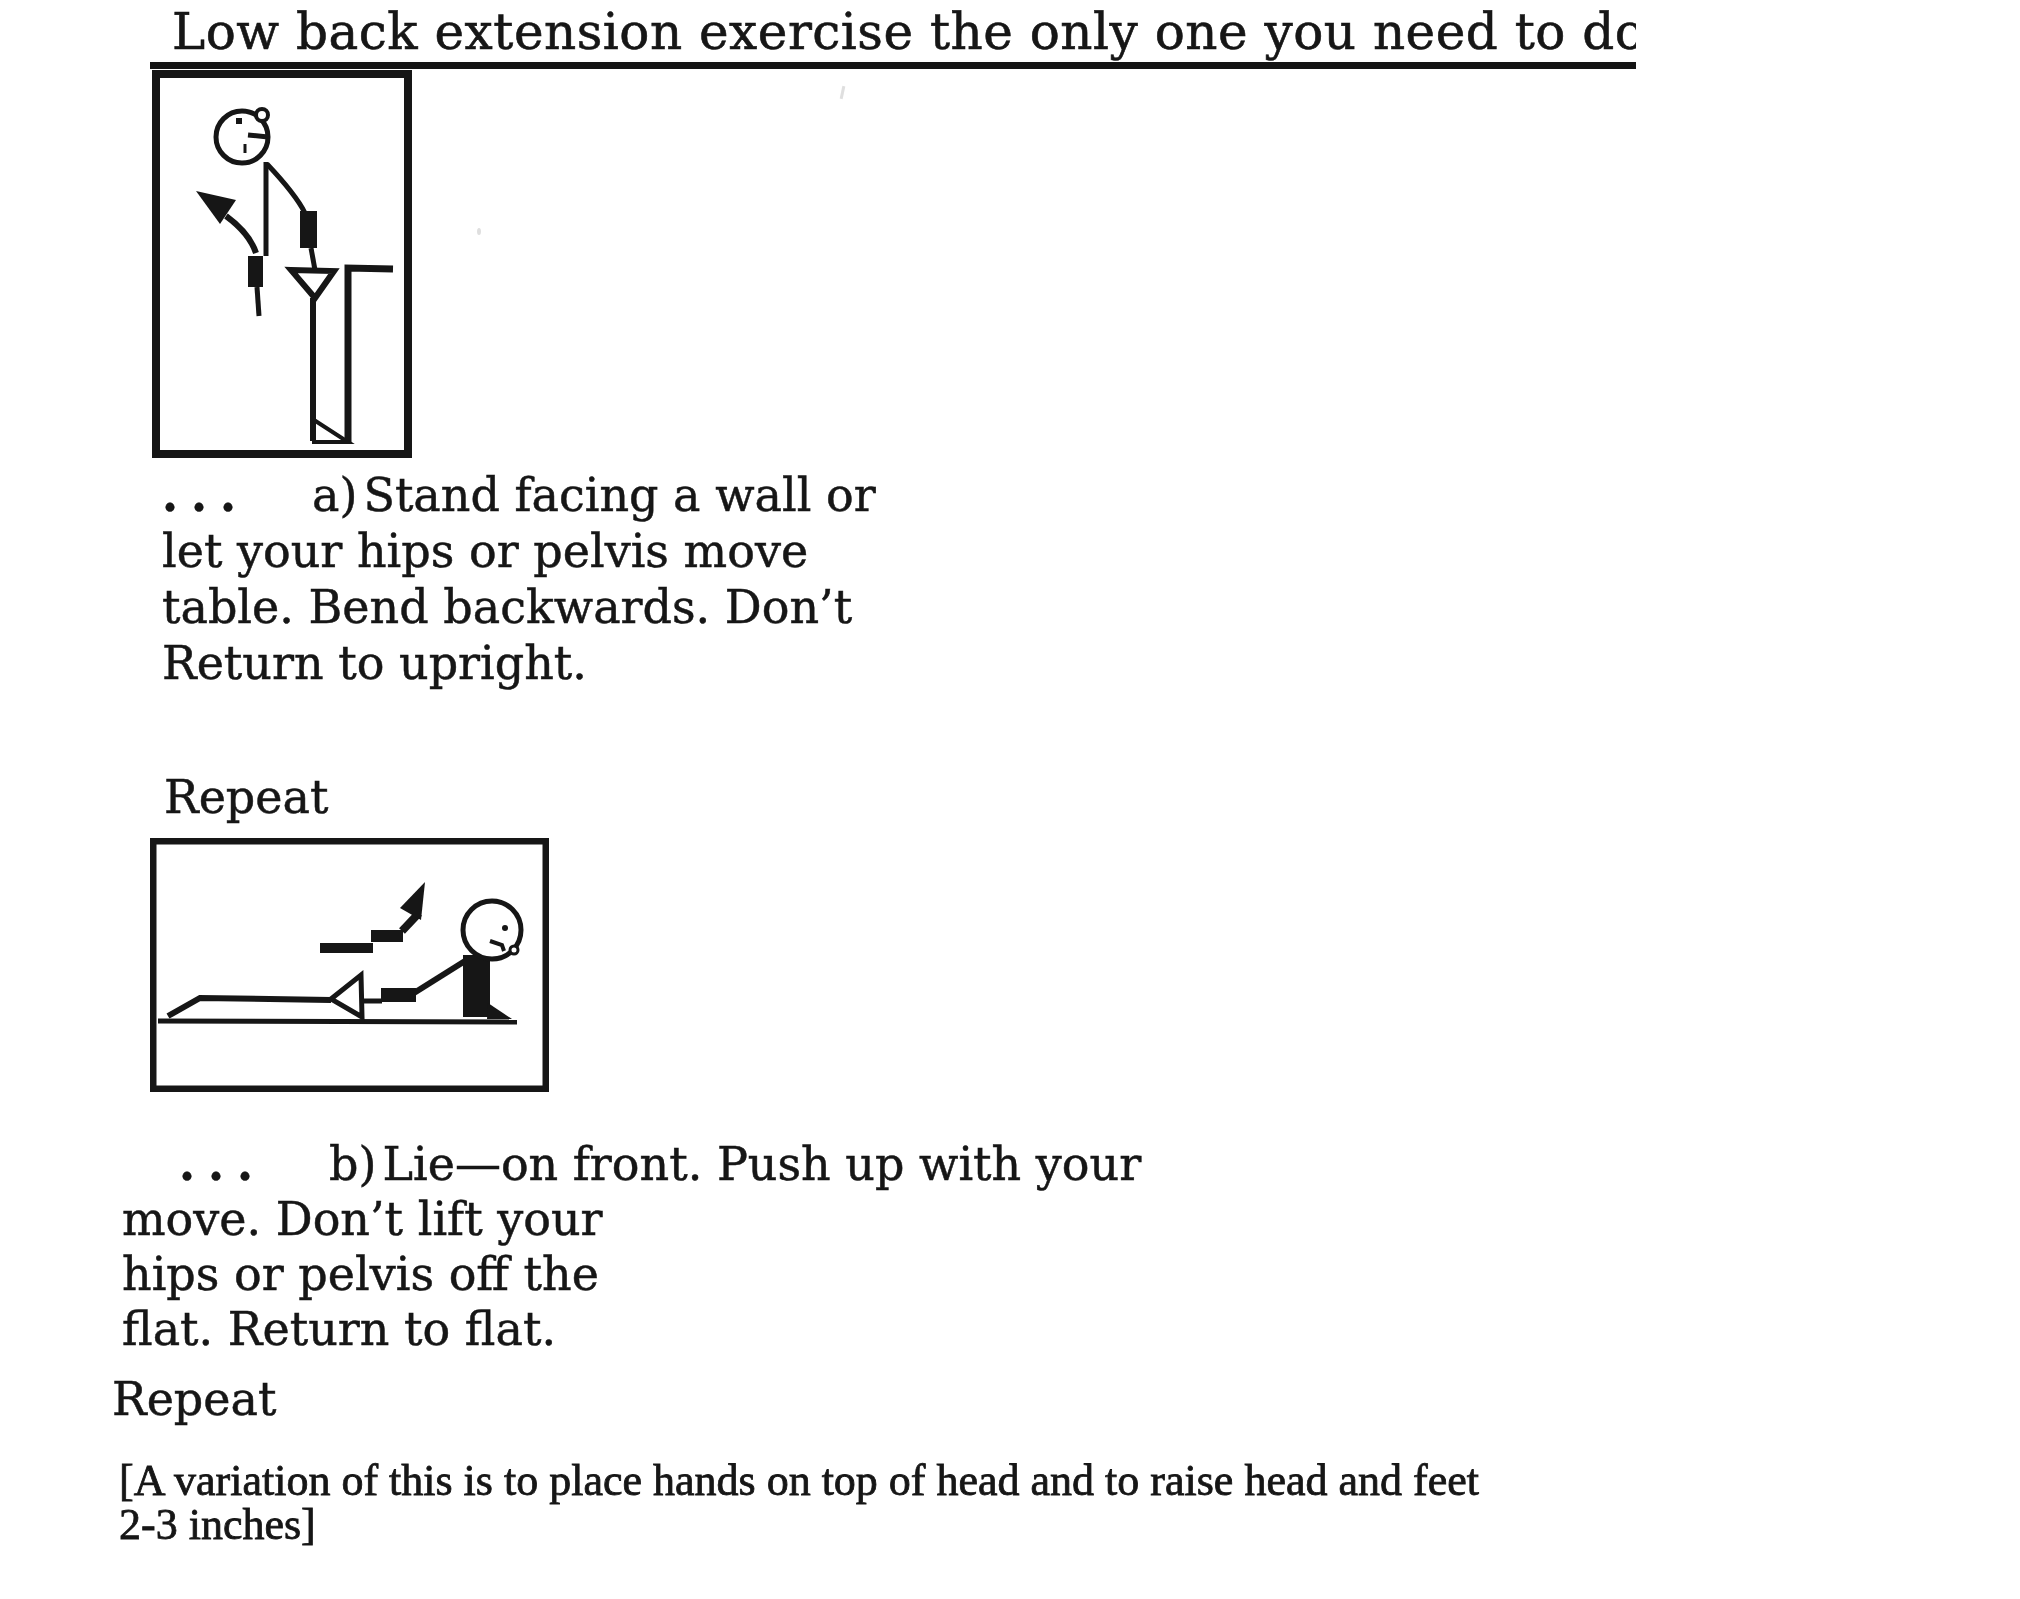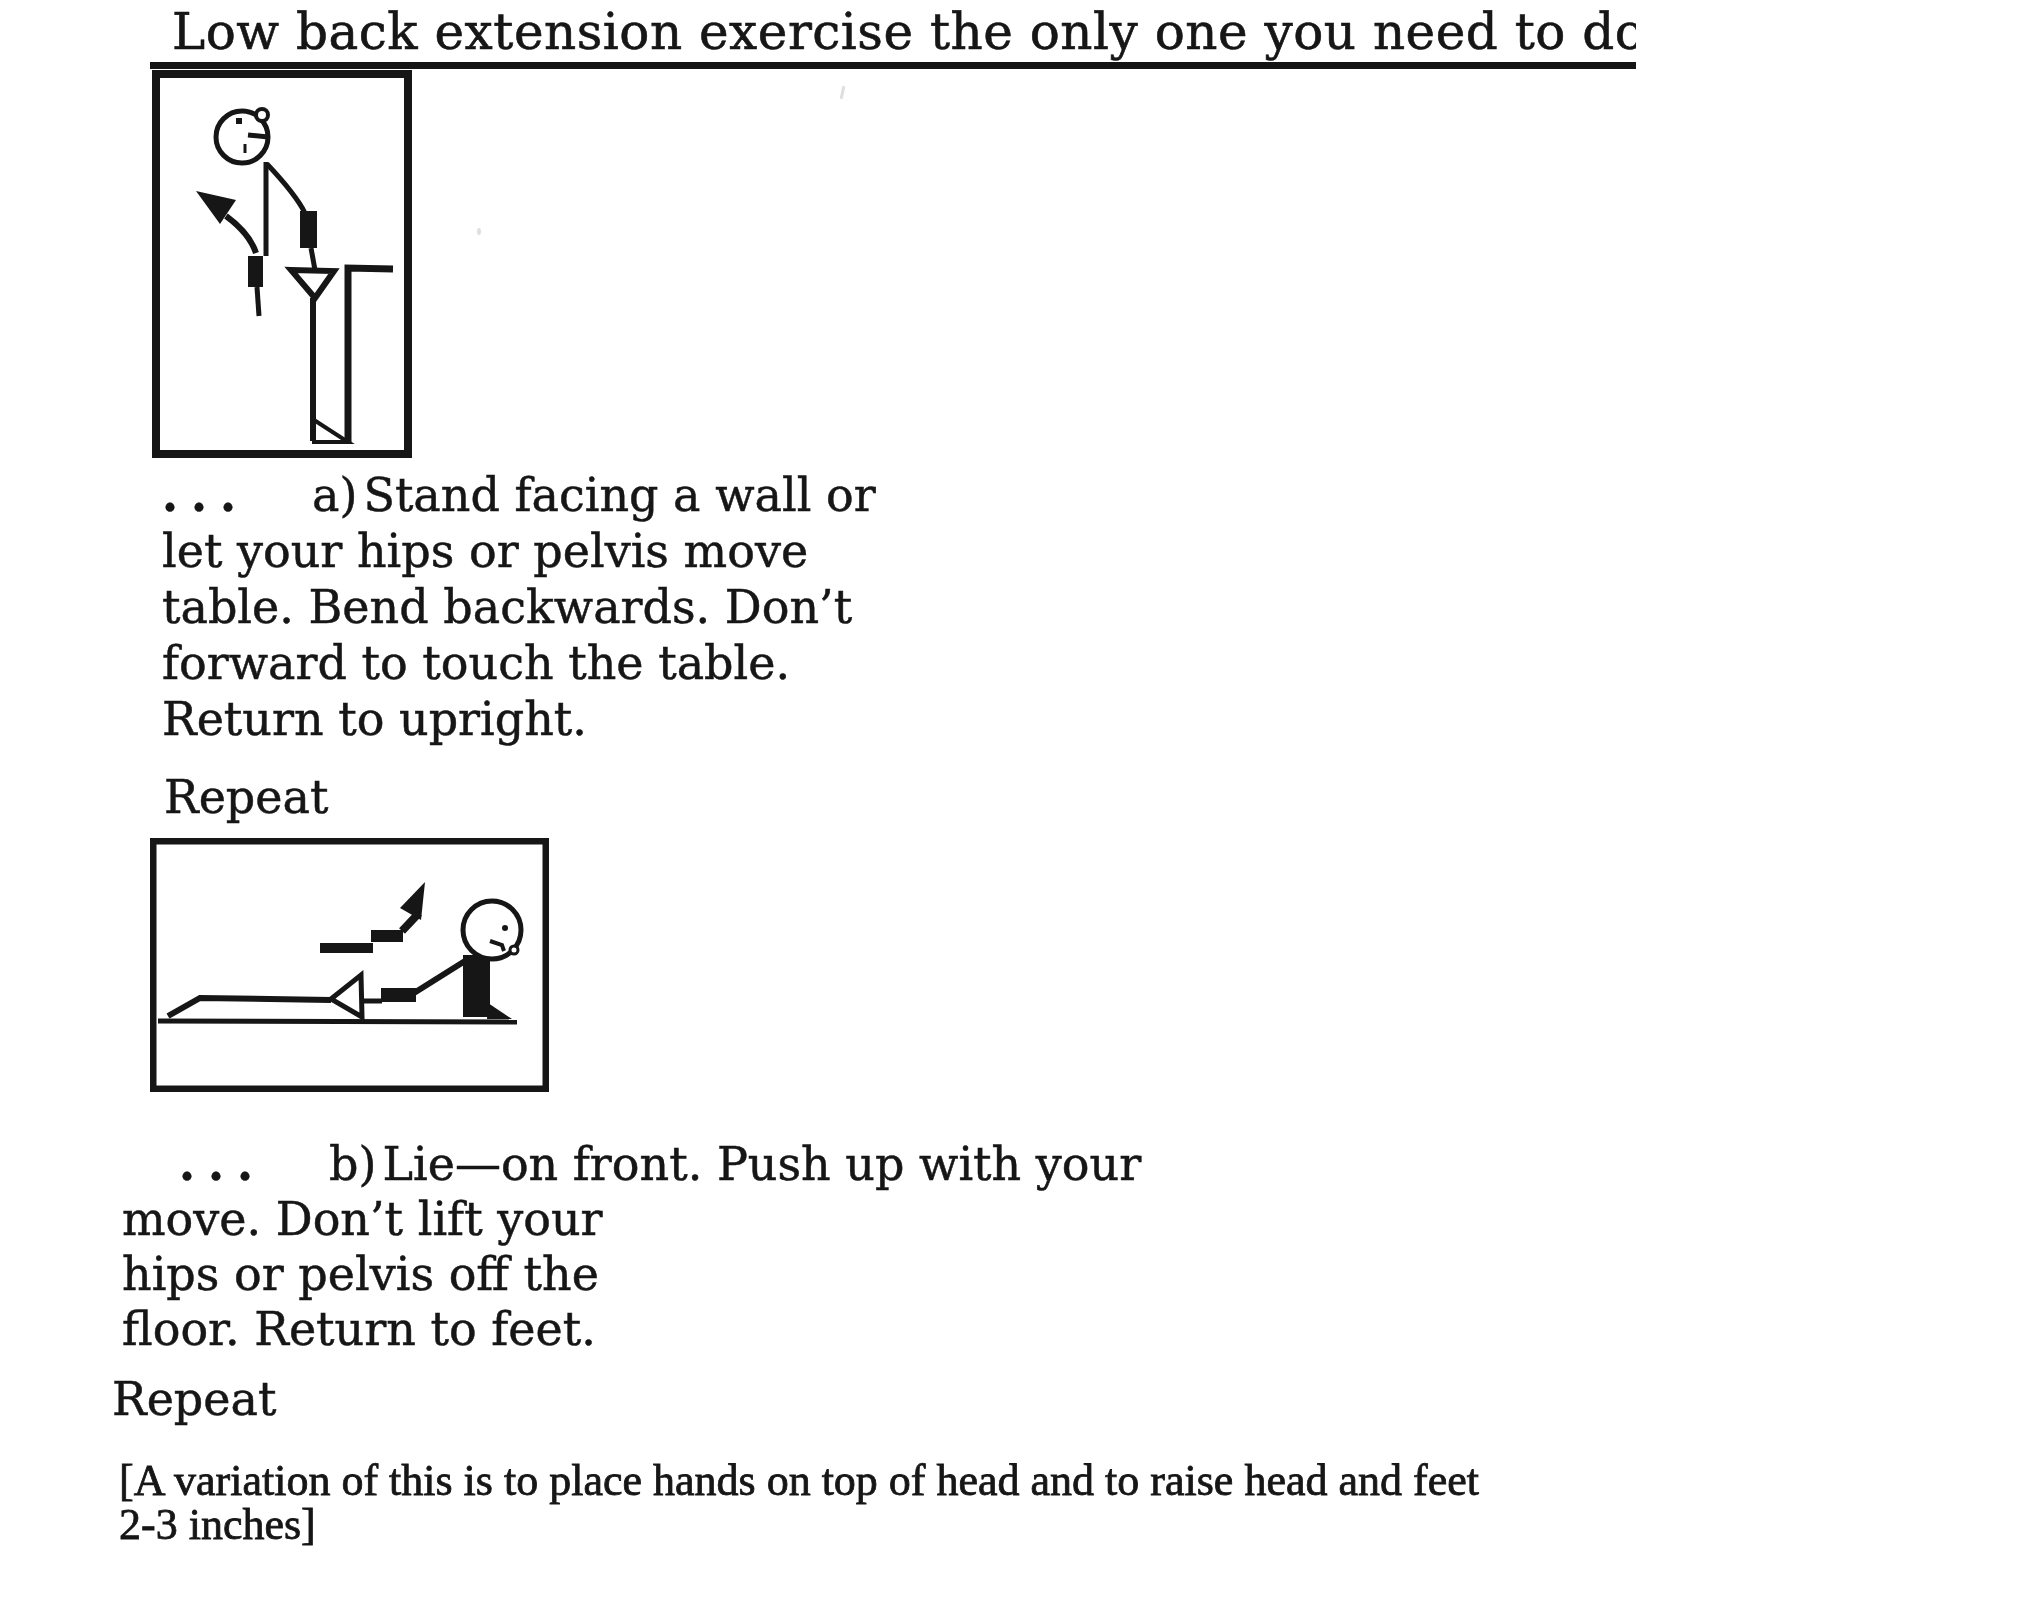--- a/index.html
+++ b/index.html
@@ -98,21 +98,20 @@
       </g>
     </g>
   </svg>
 
   <div class="para para-a">
     <div class="pline pline-first">
       <span class="dots">...</span><span class="plabel">a)</span><span>Stand facing a wall or</span>
     </div>
     <div class="pline">let your hips or pelvis move</div>
     <div class="pline">table. Bend backwards. Don’t</div>
-    <div class="pline">forward to touch the table.</div>
     <div class="pline">Return to upright.</div>
   </div>
   <div class="repeat repeat-a">Repeat</div>
 
   <svg class="fig fig-b" width="399" height="254" viewBox="0 0 399 254">
     <g stroke="#161616" fill="none" stroke-linecap="butt">
       <rect x="3" y="3" width="393" height="248" stroke-width="7"></rect>
       <path d="M8 183 L367 184" stroke-width="5"></path>
       <g>
         <path d="M18 178 L50 160 L181 162" stroke-width="6"></path>
@@ -135,21 +134,21 @@
       </g>
     </g>
   </svg>
 
   <div class="para para-b">
     <div class="pline pline-first">
       <span class="dots">...</span><span class="plabel">b)</span><span>Lie—on front. Push up with your</span>
     </div>
     <div class="pline">move. Don’t lift your</div>
     <div class="pline">hips or pelvis off the</div>
-    <div class="pline">floor. Return to feet.</div>
+    <div class="pline">flat. Return to flat.</div>
   </div>
   <div class="repeat repeat-b">Repeat</div>
 
   <div class="note">
     <div class="nline">[A variation of this is to place hands on top of head and to raise head and feet</div>
     <div class="nline">2-3 inches]</div>
   </div>
 
   <div class="speck speck-1"></div>
   <div class="speck speck-2"></div>

